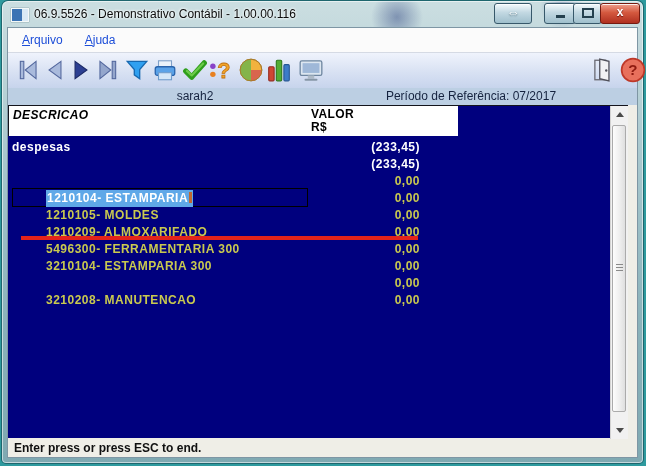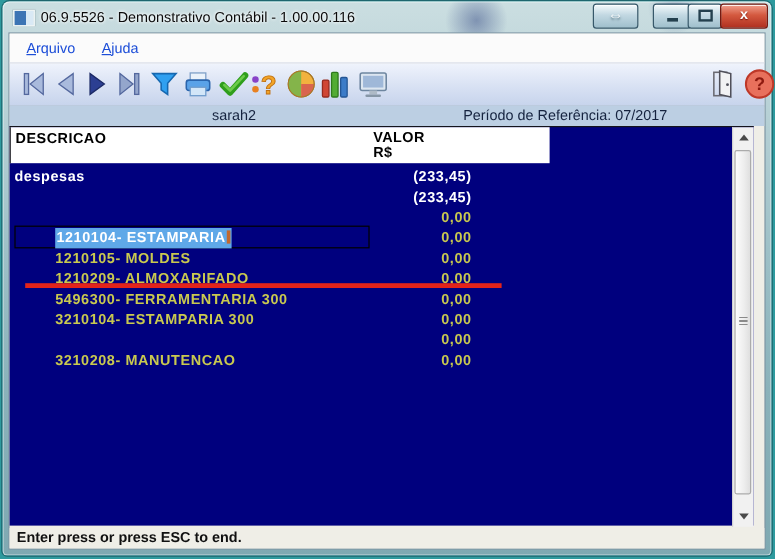--- a/index.html
+++ b/index.html
@@ -41,25 +41,25 @@
   .toolbar{position:absolute;left:0;top:25px;width:100%;height:35px;
     background:linear-gradient(#EFF3FC,#D8E1F3 55%,#C7D4EC);border-bottom:1px solid #97A7C6;}
   .tbtn{position:absolute;top:4px;width:26px;height:26px;}
   .tbtn svg{width:100%;height:100%;display:block;}
   
   .infoband{position:absolute;left:0;top:60px;width:100%;height:17px;background:#BCCFE3;}
   .infoband .cell{position:absolute;top:1px;font-size:12px;color:#15233F;transform:translateX(-50%);white-space:nowrap;}
   
   .grid{position:absolute;left:0;top:77px;width:620px;height:333px;background:#00007E;border-top:1px solid #14141C;box-sizing:border-box;}
   .colheader{position:absolute;left:0;top:0;width:450px;height:30px;background:#FFFFFF;border-left:1px solid #14141C;box-sizing:border-box;}
-  .colheader .desc{position:absolute;left:4px;top:2px;font-size:12px;font-weight:bold;color:#000;letter-spacing:.4px;}
+  .colheader .desc{position:absolute;left:4px;top:2px;font-size:12px;font-weight:bold;color:#000;letter-spacing:.4px;font-style:italic;}
   .colheader .val{position:absolute;left:302px;top:2px;font-size:12px;font-weight:bold;color:#000;line-height:13px;letter-spacing:.4px;}
   .row{position:absolute;left:0;width:600px;height:17px;font-size:12px;font-weight:bold;letter-spacing:.5px;line-height:17px;white-space:nowrap;}
   .row .lbl{position:absolute;top:0;}
-  .row .val{position:absolute;left:241px;width:144px;text-align:right;top:0;}
+  .row .val{position:absolute;left:268px;width:144px;text-align:right;top:0;}
   .row.white{color:#FFFFFF;}
   .row.yellow{color:#C9C94F;}
   .lvl1 .lbl{left:4px;} .lvl2 .lbl{left:19px;} .lvl3 .lbl{left:38px;}
   .focus-box{position:absolute;left:4px;top:82px;width:296px;height:19px;border:1px solid #000;box-sizing:border-box;}
   .row.selected{color:#FFFFFF;}
   .row.selected .lbl{background:#5FA8E8;color:#FFF;padding:0 1px;}
   .row.selected .val{color:#C9C94F;}
   .caret{display:inline-block;width:3px;height:11px;background:#C1682F;vertical-align:-1px;margin-left:1px;}
   .redline{position:absolute;left:13px;top:130px;width:397px;height:4px;background:#E3231A;z-index:5;}
   

